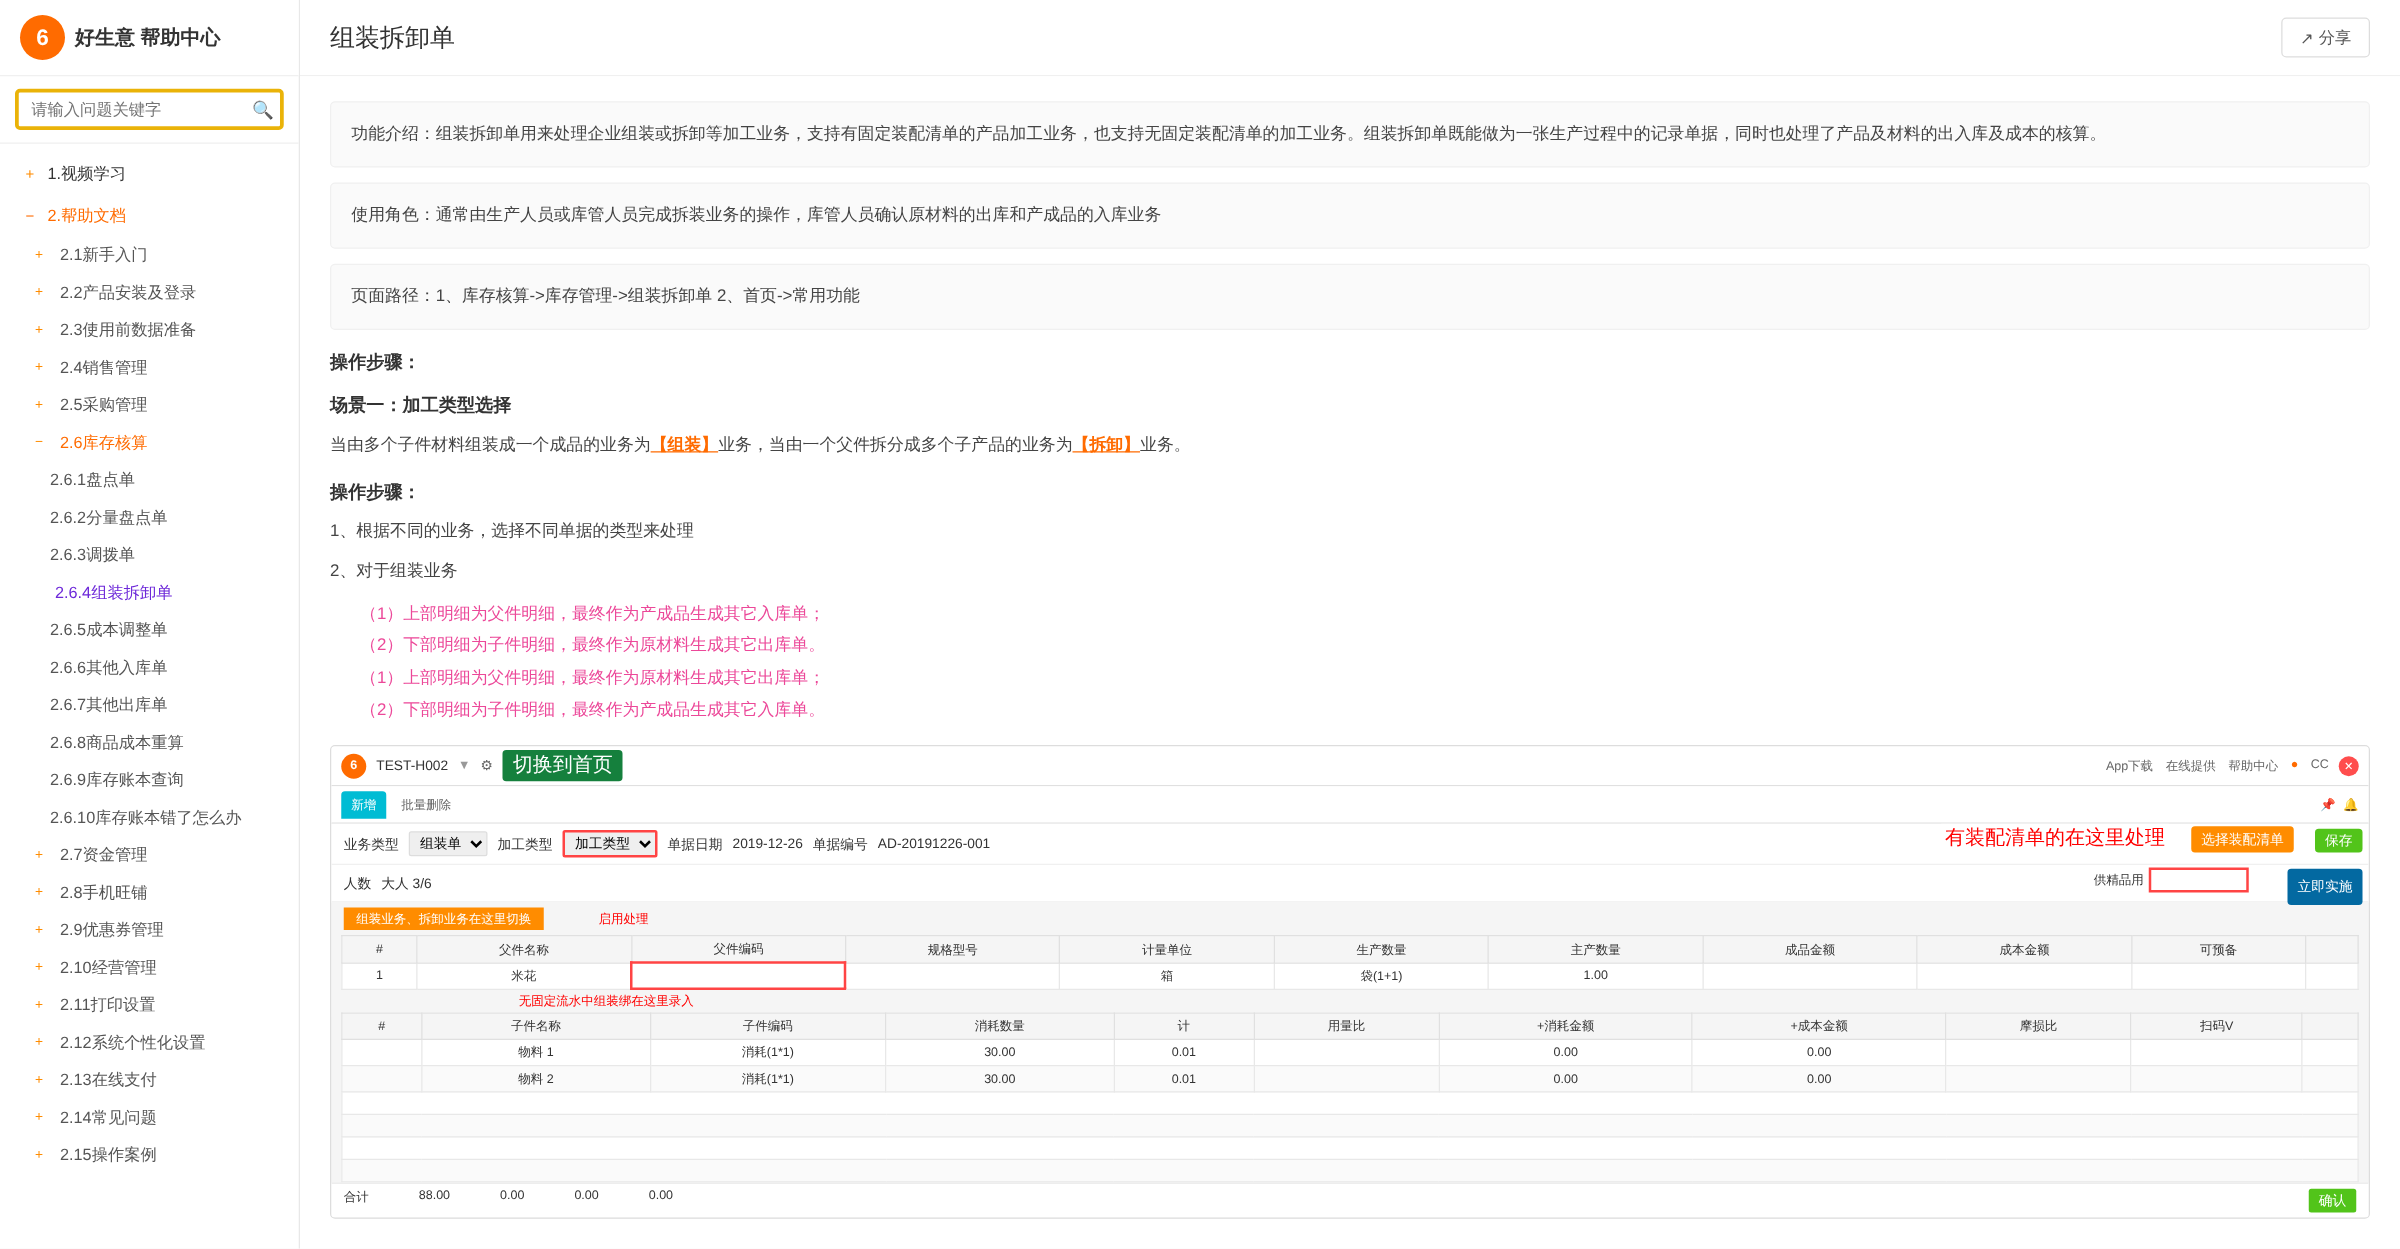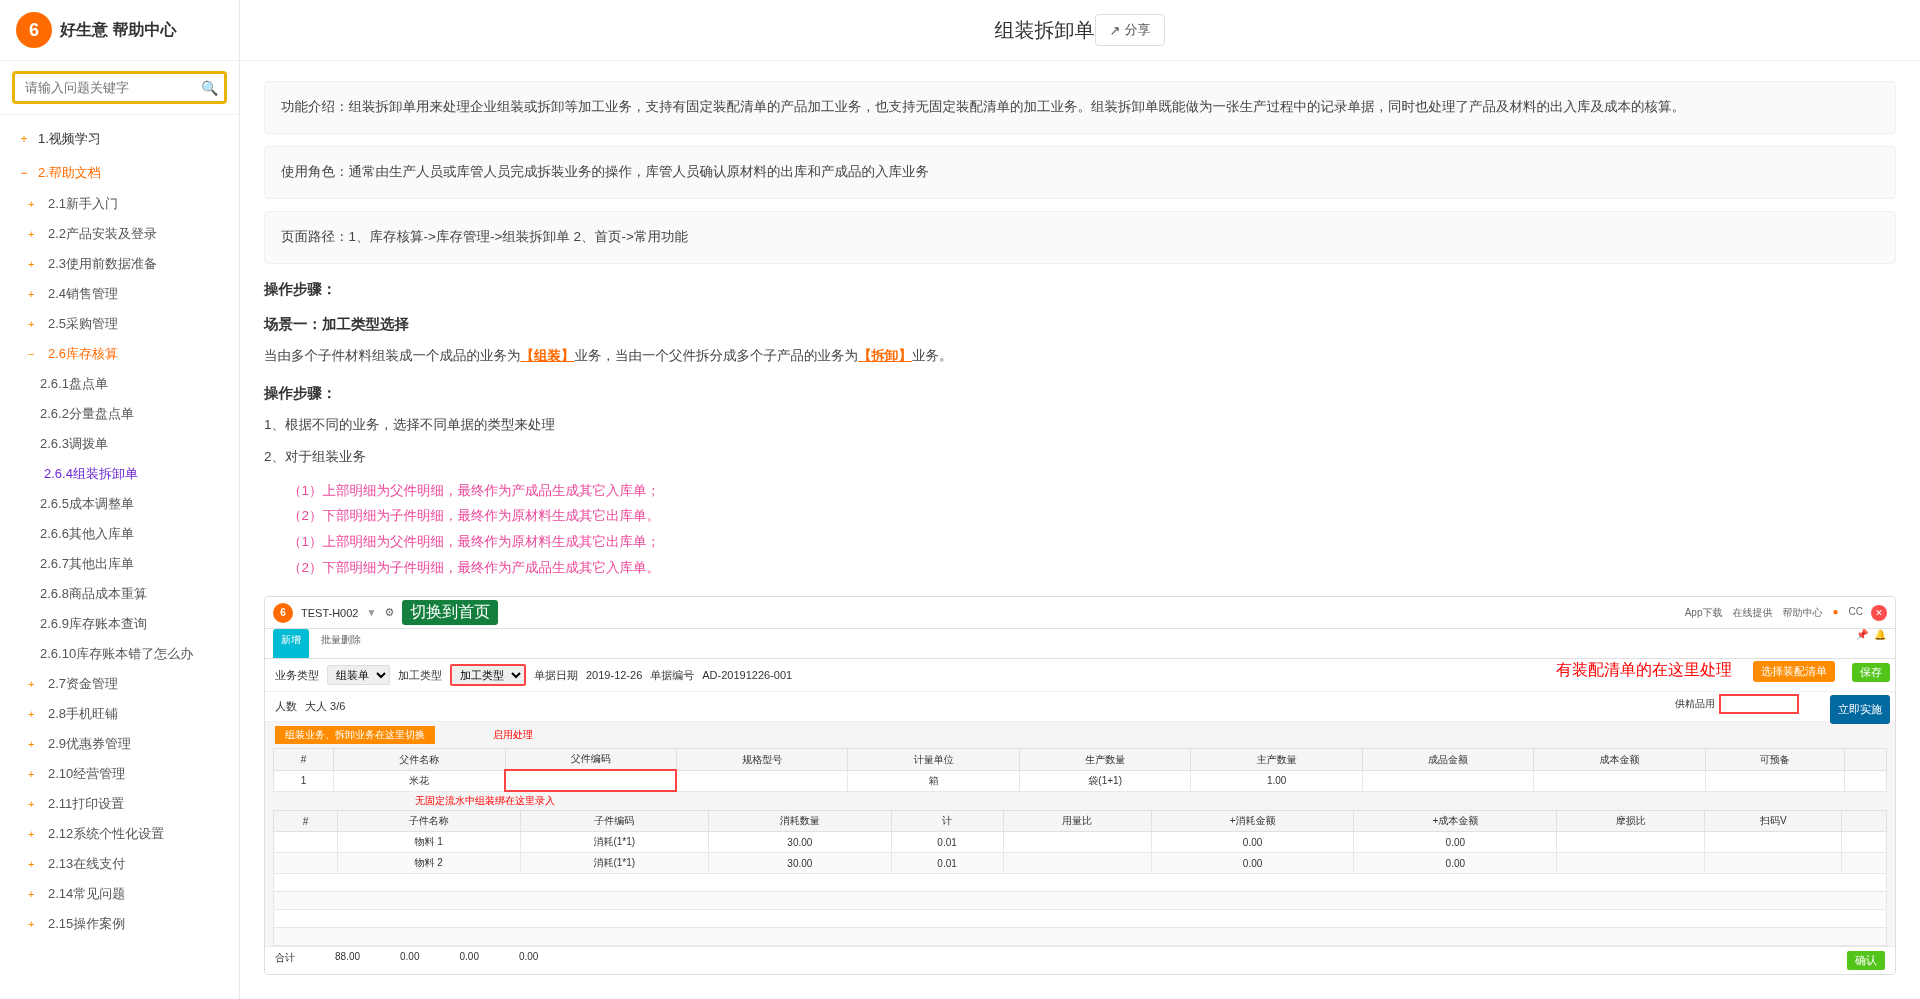--- a/index.html
+++ b/index.html
@@ -122,21 +122,21 @@
     .main {
       flex: 1;
       display: flex;
       flex-direction: column;
       overflow: hidden;
       background: #fff;
     }
     .main-header {
       display: flex;
       align-items: center;
-      justify-content: center;
+      justify-content: space-between;
       padding: 14px 24px;
       border-bottom: 1px solid #f0f0f0;
       background: #fff;
     }
     .page-title {
       font-size: 20px;
       font-weight: 500;
       color: #333;
     }
     .share-btn {
@@ -463,21 +463,21 @@
           <div class="app-bar-icons">
             <span>App下载</span>
             <span>在线提供</span>
             <span>帮助中心</span>
             <span style="color:#ff6b00;">●</span>
             <span>CC</span>
           </div>
           <div class="app-bar-close">✕</div>
         </div>
 
-        <div style="background:#fff; border-bottom:1px solid #e0e0e0; display:flex; padding:0 8px; height:30px; gap:4px;">
+        <div style="background:#fff; border-bottom:1px solid #e0e0e0; display:flex; align-items:center; padding:0 8px; height:30px; gap:4px;">
           <span style="font-size:10px; padding:4px 8px; background:#00bcd4; color:#fff; border-radius:3px 3px 0 0;">新增</span>
           <span style="font-size:10px; padding:4px 8px; color:#666;">批量删除</span>
           <div style="margin-left:auto; display:flex; gap:6px;">
             <span style="font-size:10px;">📌</span>
             <span style="font-size:10px;">🔔</span>
           </div>
         </div>
 
         <div style="background:#fff; padding:5px 10px; display:flex; align-items:center; flex-wrap:wrap; gap:8px; font-size:11px; border-bottom:1px solid #f0f0f0; position:relative;">
           <span>业务类型</span>
@@ -511,21 +511,21 @@
           <div style="position:absolute; right:96px; top:2px; display:flex; align-items:center; gap:4px;">
             <span style="font-size:10px; color:#333;">供精品用</span>
             <input type="text" style="width: 80px; padding: 2px 4px; font-size: 11px; border: 2px solid rgb(255, 68, 68);">
           </div>
           <button style="position:absolute; right:5px; top:3px; background:#0369a1; color:#fff; border:none; border-radius:3px; padding:7px 8px; font-size:11px;">立即实施</button>
         </div>
 
         <div style="position:relative;">
           
           <div style="background:#ff8c00; color:#fff; display:inline-block; padding:2px 10px; font-size:10px; margin:4px 10px;">组装业务、拆卸业务在这里切换</div>
-          <span style="color:#ff0000; font-size:10px; margin-left:44px;text-align:right;">启用处理</span>
+          <span style="color:#ff0000; font-size:10px; margin-left:30px;text-align:right;">启用处理</span>
         </div>
 
         <div style="padding:0 8px;">
           <table class="table-sim">
             <thead>
               <tr>
                 <th>#</th>
                 <th>父件名称</th>
                 <th>父件编码</th>
                 <th>规格型号</th>

